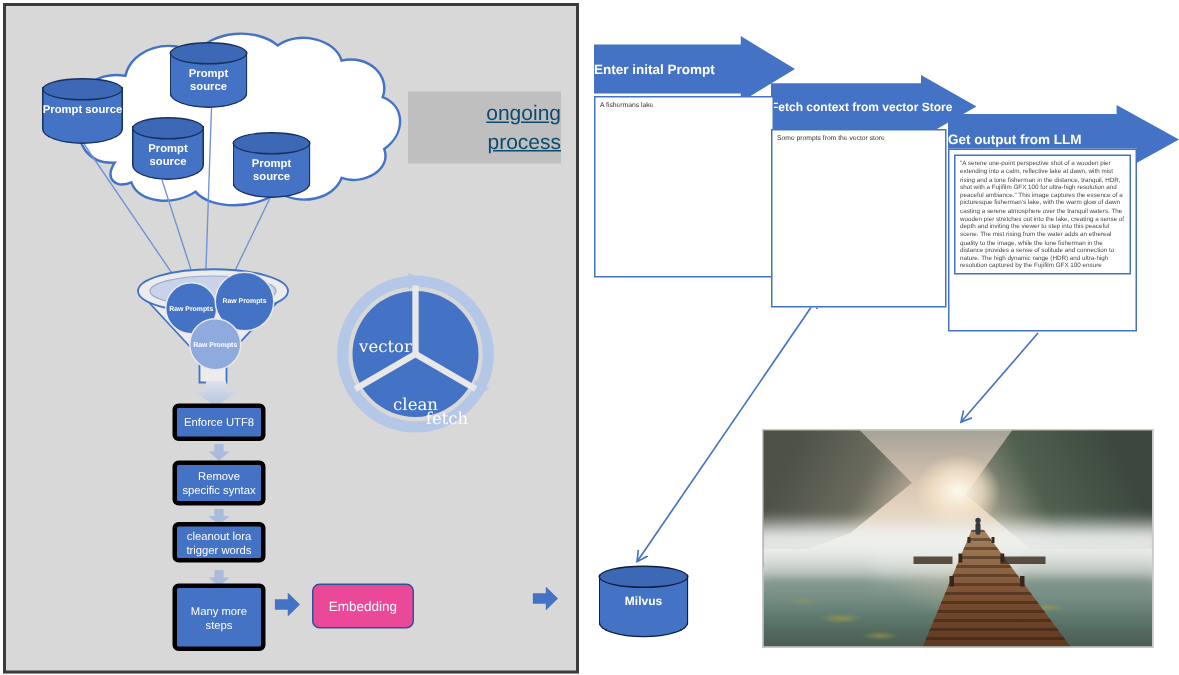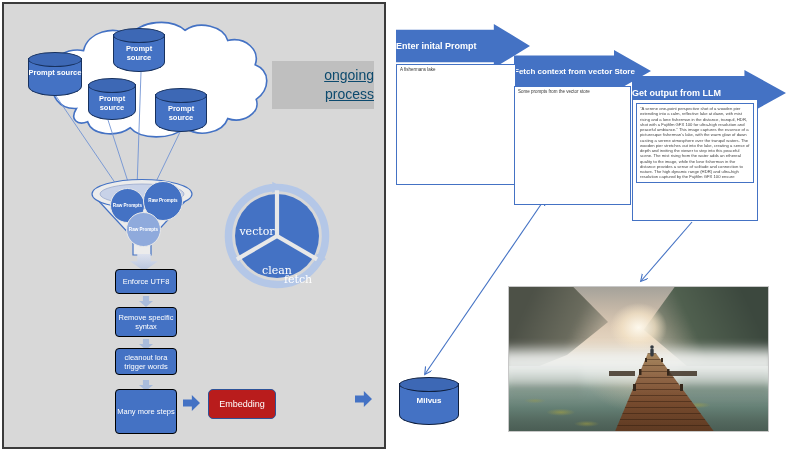--- a/index.html
+++ b/index.html
@@ -18,31 +18,31 @@
             border-bottom-left-radius:50% 10px;border-bottom-right-radius:50% 10px;}
   .cyl-label{position:absolute;left:0;right:0;top:16px;z-index:3;color:#fff;font-weight:bold;
              font-size:7.5px;line-height:1.25;text-align:center;}
   
   .fcircle{position:absolute;border-radius:50%;color:#fff;display:flex;align-items:center;
            justify-content:center;text-align:center;font-size:4.6px;font-weight:bold;
            line-height:1.2;border:1.5px solid #e9e9e9;z-index:4;}
   .fc-dark{background:#4472c4;}
   .fc-light{background:#8faadc;}
   
-  .step-box{position:absolute;left:111px;width:62px;background:#4472c4;border:1px solid #000000;
+  .step-box{position:absolute;left:111px;width:62px;background:#4472c4;border:3px solid #000000;
             border-radius:4px;color:#fff;font-size:7.5px;line-height:1.2;display:flex;
             align-items:center;justify-content:center;text-align:center;padding:1px;box-sizing:border-box;}
   .down-arrow{position:absolute;left:135px;width:14px;height:11px;background:#a9bcdc;
               clip-path:polygon(28% 0,72% 0,72% 45%,100% 45%,50% 100%,0 45%,28% 45%);}
   .big-down-arrow{position:absolute;left:126px;top:250px;width:28px;height:17px;
                   background:linear-gradient(180deg,#dde2ee,#b6c3dd);
                   clip-path:polygon(26% 0,74% 0,74% 42%,100% 42%,50% 100%,0 42%,26% 42%);}
   .right-block-arrow{position:absolute;background:#4472c4;
                      clip-path:polygon(0 28%,52% 28%,52% 0,100% 50%,52% 100%,52% 72%,0 72%);}
-  .embedding-box{position:absolute;left:204px;top:385px;width:66px;height:28px;background:#b91c1c;
+  .embedding-box{position:absolute;left:204px;top:385px;width:66px;height:28px;background:#ec4899;
                  border:1px solid #2d5399;border-radius:5px;color:#fff;font-size:9px;display:flex;
                  align-items:center;justify-content:center;}
   .ongoing-box{position:absolute;left:268px;top:57px;width:102px;height:48px;background:#bfbfbf;
                color:#0c4a6e;font-size:14px;line-height:1.35;display:flex;align-items:center;
                justify-content:center;text-align:right;text-decoration:underline;}
   .cycle-label{position:absolute;color:#fff;font-family:"DejaVu Serif",serif;font-size:11px;
                transform:translate(-50%,-50%);z-index:5;}
   
   .banner{position:absolute;background:#4472c4;color:#fff;font-weight:bold;
           clip-path:polygon(0 13%,73% 13%,73% 0,100% 50%,73% 100%,73% 87%,0 87%);

